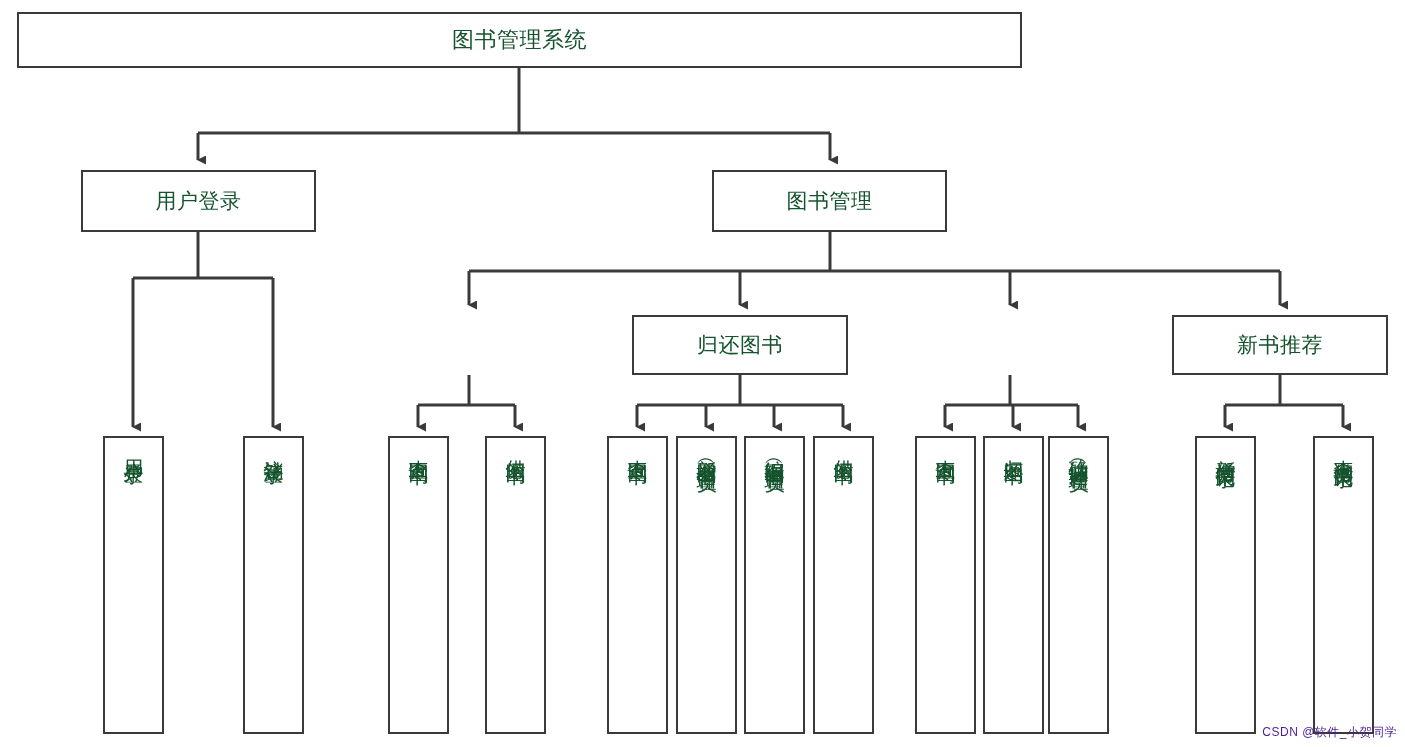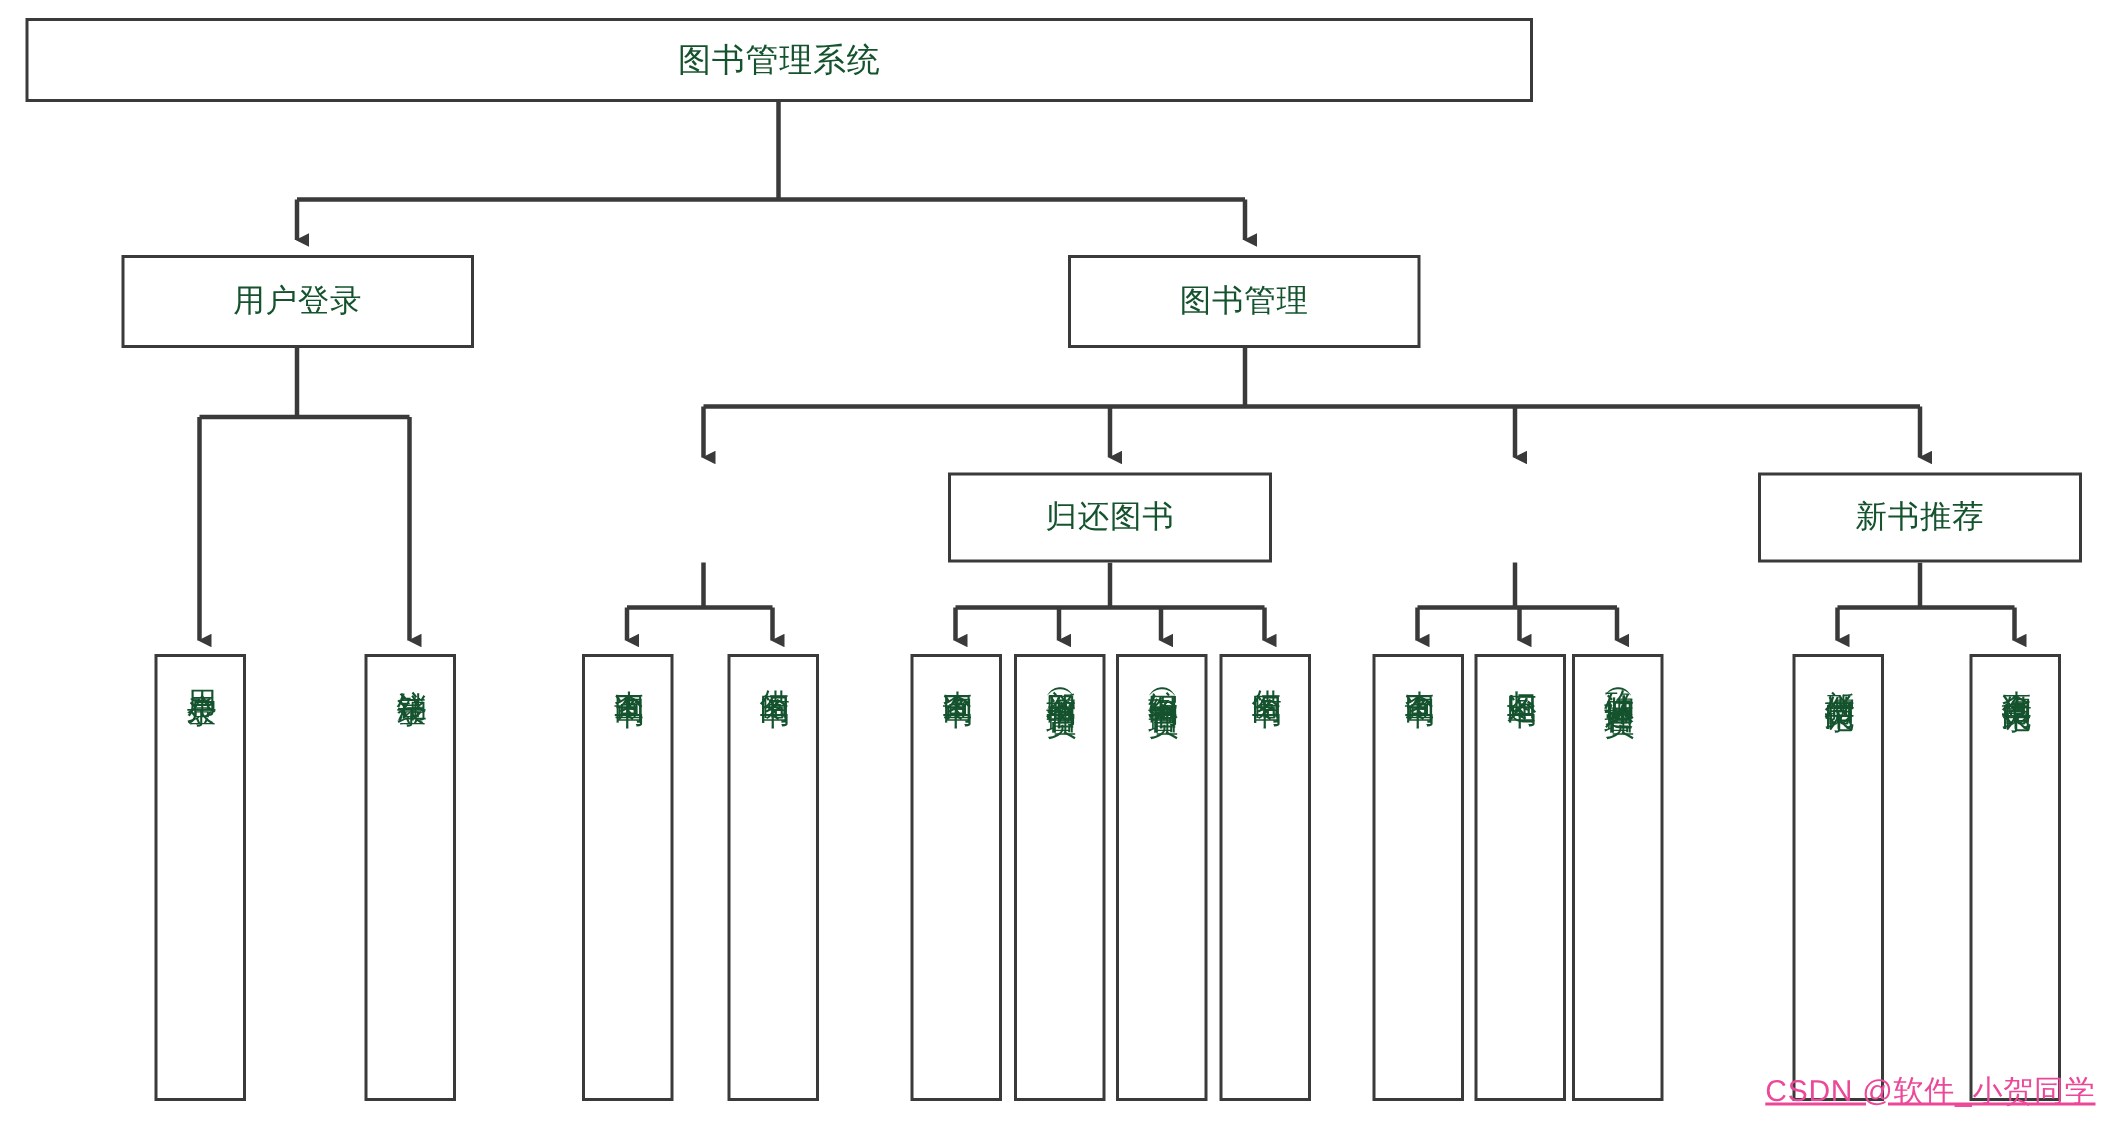--- a/index.html
+++ b/index.html
@@ -62,27 +62,26 @@
     text-orientation: upright;
     font-size: 20px;
     line-height: 1.05;
     letter-spacing: 2px;
     white-space: nowrap;
   }
   .watermark {
     position: absolute;
     right: 8px;
     bottom: 6px;
-    font-size: 20px;
-    color: #ec4899;
+    font-size: 12px;
+    color: #4c1d95;
     letter-spacing: 0.5px;
     z-index: 5;
     user-select: none;
     white-space: nowrap;
-    text-decoration: underline;
   }
 </style>
 </head>
 <body>
 
 <div id="diagram-root">
 
   <svg class="connector-layer" viewBox="0 0 1405 747" xmlns="http://www.w3.org/2000/svg">
     <defs>
       <marker id="arrowhead" markerWidth="9" markerHeight="9" refX="4.5" refY="8" orient="auto" markerUnits="userSpaceOnUse">

